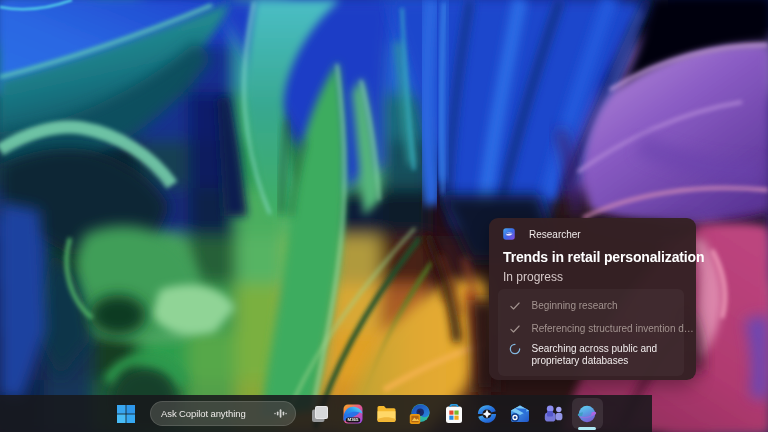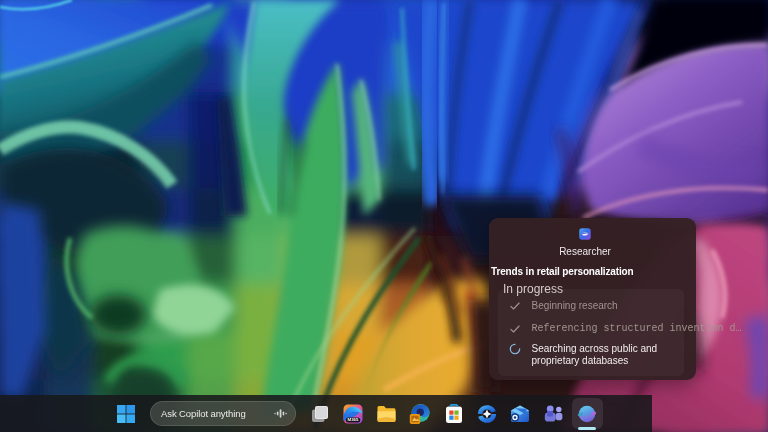--- a/index.html
+++ b/index.html
@@ -3,23 +3,23 @@
 <meta charset="utf-8">
 <style>
   html,body{margin:0;padding:0;width:768px;height:432px;overflow:hidden;background:#000;
     font-family:"Liberation Sans",sans-serif;}
   #stage{position:relative;width:768px;height:432px;overflow:hidden;}
   #wall{position:absolute;left:0;top:0;}
   
   #card{position:absolute;left:489px;top:218px;width:207px;height:162px;
     background:rgba(53,33,36,0.97);border-radius:9px;box-shadow:0 6px 18px rgba(0,0,0,0.35);
     color:#fff;}
-  #card .hdr{display:flex;align-items:center;gap:6px;padding:10px 29px 0 14px;flex-direction:column;}
+  #card .hdr{display:flex;align-items:center;gap:14px;padding:10px 29px 0 14px;}
   #card .hdr .txt{font-size:10px;color:#efe9e9;}
-  #card .title{padding:9px 14px 0 2px;font-size:10px;font-weight:bold;letter-spacing:-0.15px;white-space:nowrap;}
+  #card .title{padding:9px 14px 0 14px;font-size:14px;font-weight:bold;letter-spacing:-0.15px;white-space:nowrap;}
   #card .sub{padding:5px 14px 0 14px;font-size:12px;color:#d6c9c9;}
   #card .inner{position:absolute;left:8.5px;top:70.5px;width:186px;height:87px;
     background:rgba(255,255,255,0.04);border-radius:6px;}
   #card .row{position:absolute;left:0;display:flex;align-items:flex-start;}
   #card .row .ic{width:12px;height:12px;margin:0 11px 0 11px;flex:none;}
   #card .row .t{font-size:10px;color:#a2938f;line-height:12.5px;white-space:nowrap;}
   #card .row .t.w{color:#f2eded;}
   
   #bar{position:absolute;left:0;top:395px;width:652px;height:37px;
     background:rgba(24,24,27,0.87);display:flex;align-items:center;}
@@ -334,21 +334,21 @@
   </div>
   <div class="title">Trends in retail personalization</div>
   <div class="sub">In progress</div>
   <div class="inner">
     <div class="row" style="top:11px;">
       <svg class="ic" viewBox="0 0 16 16">
             <path d="M2.5,8.5 L6,12 L13.5,4" stroke="#a2938f" stroke-width="1.5" fill="none" stroke-linecap="round" stroke-linejoin="round"></path>
           </svg>
       <span class="t">Beginning research</span>
     </div>
-    <div class="row" style="top:34px;font-family:Liberation Mono, monospace;">
+    <div class="row" style="top:34px;">
       <svg class="ic" viewBox="0 0 16 16">
             <path d="M2.5,8.5 L6,12 L13.5,4" stroke="#a2938f" stroke-width="1.5" fill="none" stroke-linecap="round" stroke-linejoin="round"></path>
           </svg>
       <span class="t">Referencing structured invention d…</span>
     </div>
     <div class="row" style="top:54px;justify-content:flex-end;">
       <svg class="ic" viewBox="0 0 16 16">
             <path d="M8,1.8 A6.2,6.2 0 1 0 14.2,8" stroke="#84b8e0" stroke-width="1.7" fill="none" stroke-linecap="round"></path>
           </svg>
       <span class="t w">Searching across public and<br>proprietary databases</span>

